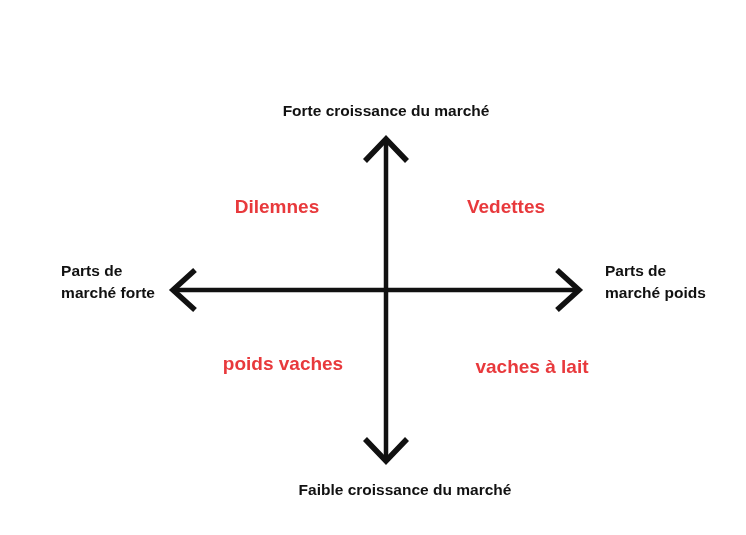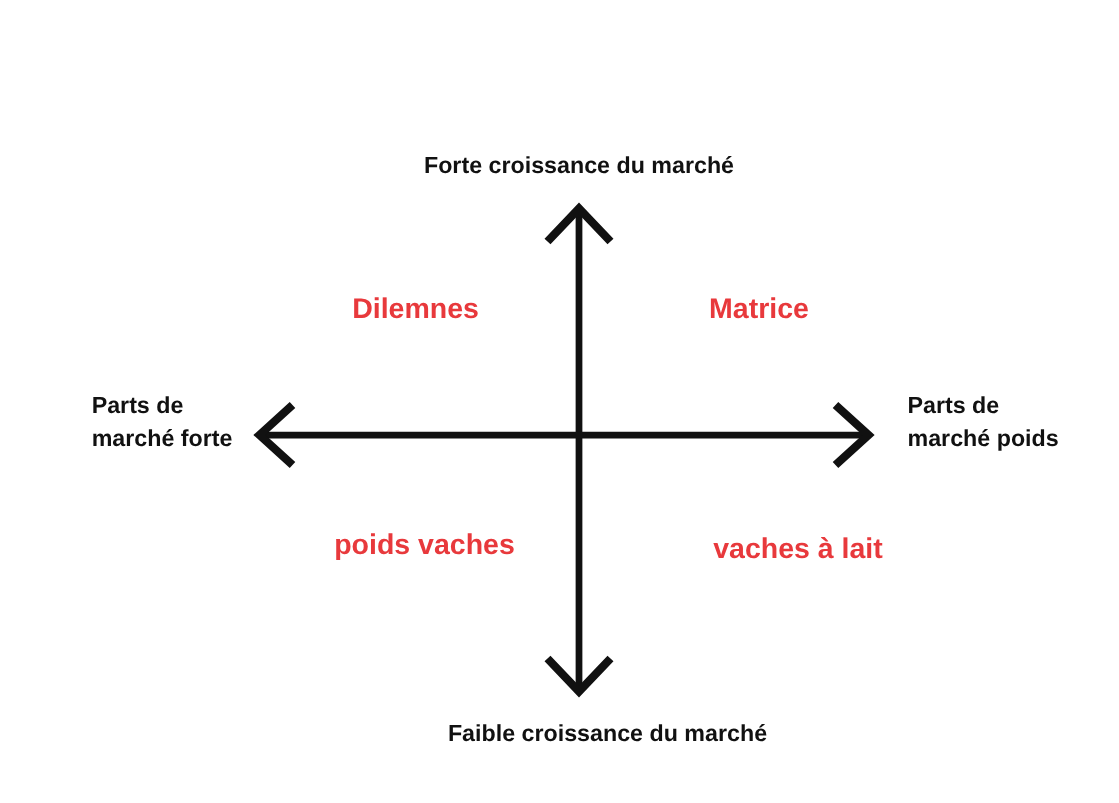--- a/index.html
+++ b/index.html
@@ -125,19 +125,19 @@
     <div>marché forte</div>
   </div>
 
   <div class="axis-label axis-label-right">
     <div>Parts de</div>
     <div>marché poids</div>
   </div>
 
   <div class="quadrant q-dilemnes">Dilemnes</div>
 
-  <div class="quadrant q-vedettes">Matrice</div>
+  <div class="quadrant q-vedettes">Vedettes</div>
 
   <div class="quadrant q-poids-morts">poids vaches</div>
 
   <div class="quadrant q-vaches-a-lait">vaches à lait</div>
 
 </div>
 
 </body></html>

